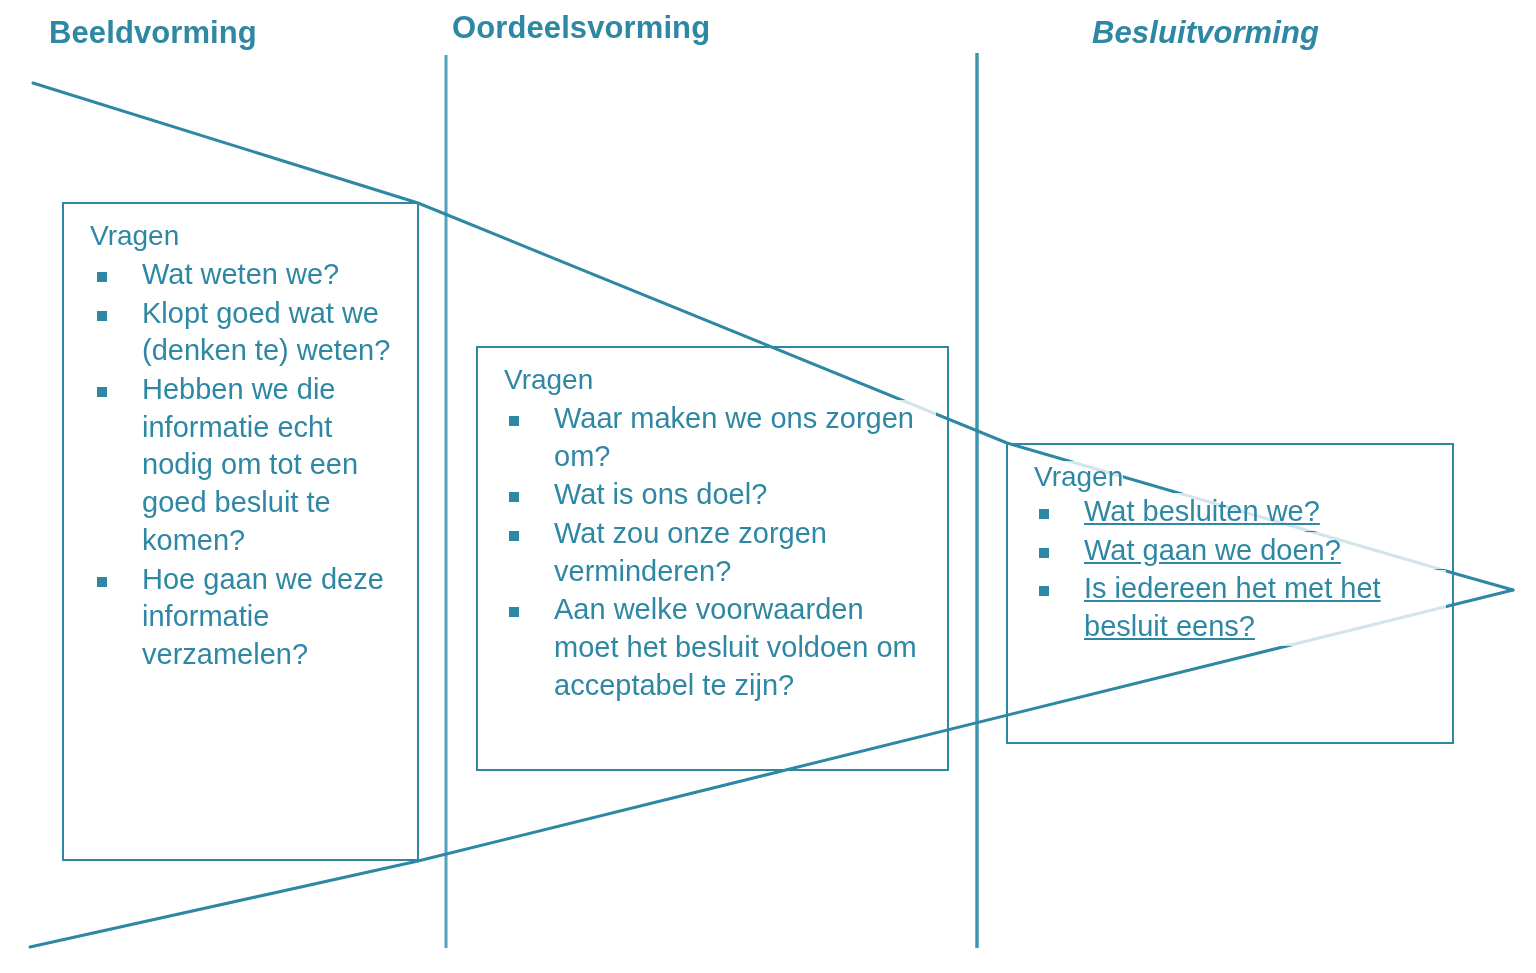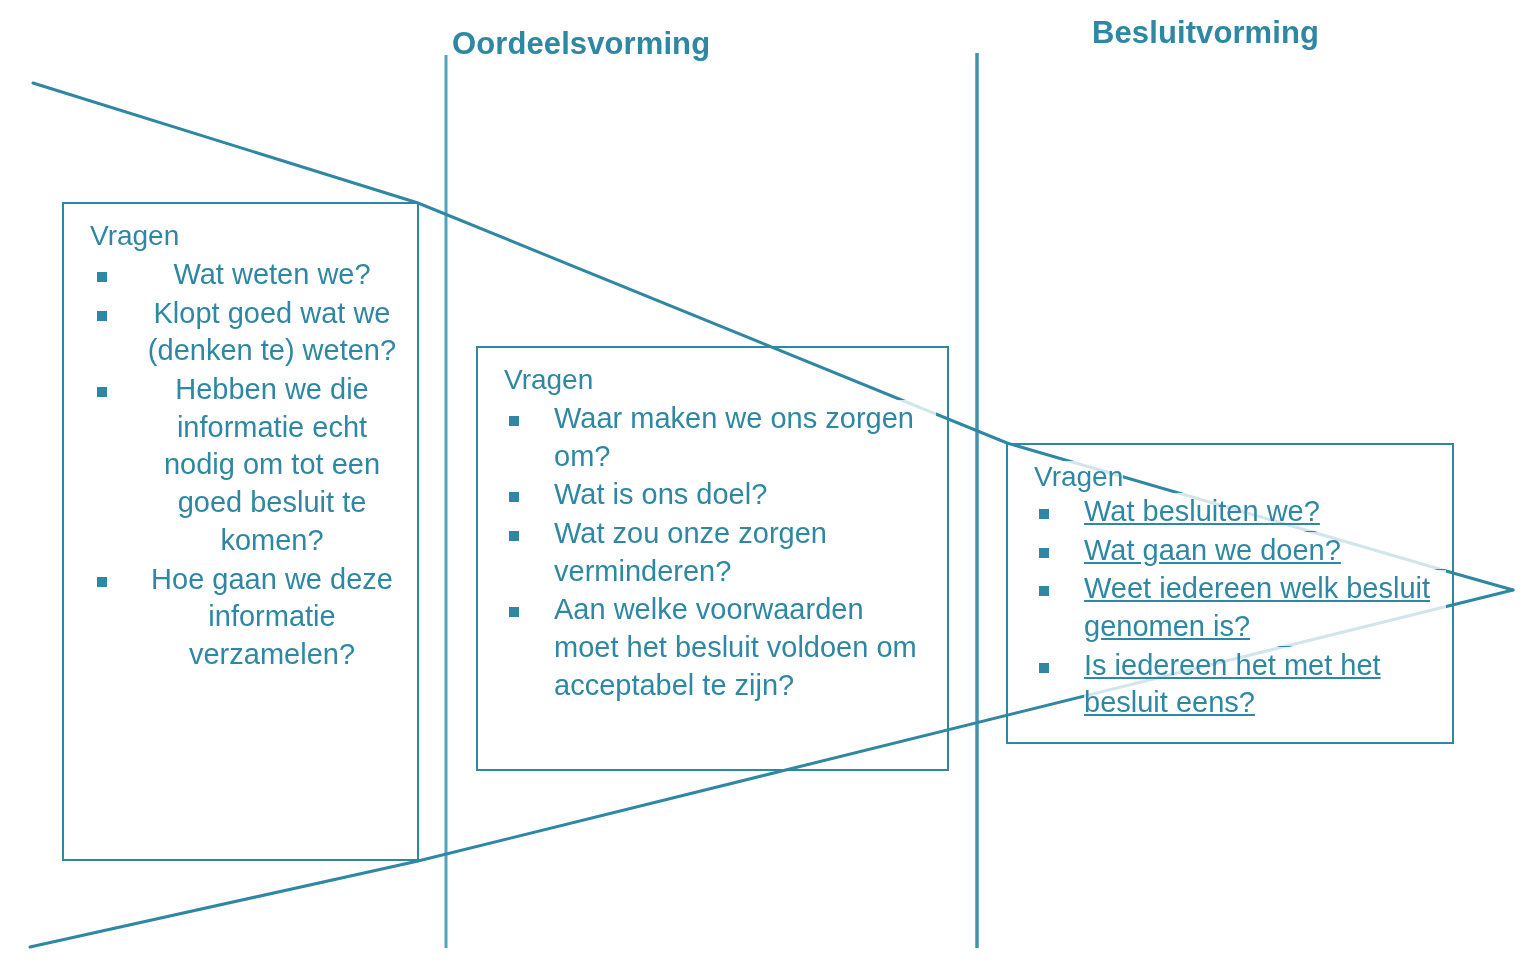--- a/index.html
+++ b/index.html
@@ -34,22 +34,22 @@
   .phase-heading {
     position: absolute;
     font-weight: bold;
     font-size: 31px;
     line-height: 1;
     letter-spacing: 0.1px;
     white-space: nowrap;
     color: #2E87A3;
   }
   #heading-beeldvorming   { left: 49px;   top: 17px; }
-  #heading-oordeelsvorming{ left: 452px;  top: 28px; }
-  #heading-besluitvorming { left: 1092px; top: 17px; }
+  #heading-oordeelsvorming{ left: 452px;  top: 12px; }
+  #heading-besluitvorming { left: 1092px; top: 17px; font-style: italic; }
 
   
   .q-box {
     position: absolute;
     box-sizing: border-box;
     border: 2.5px solid #2E87A3;
     background: transparent;
     color: #2E87A3;
   }
   #box-beeldvorming {
@@ -107,21 +107,21 @@
     background: #2E87A3;
     display: block;
   }
   .q-item .q-text {
     display: block;
     background: rgba(255,255,255,0.78);
   }
 
   
   #box-beeldvorming .q-list   { left: 20px; top: 52px; width: 318px; }
-  #box-beeldvorming .q-item   { font-size: 29px; padding-left: 58px; text-align: center; }
+  #box-beeldvorming .q-item   { font-size: 29px; padding-left: 58px; }
 
   #box-oordeelsvorming .q-list{ left: 18px; top: 52px; width: 440px; }
   #box-oordeelsvorming .q-item{ font-size: 29px; padding-left: 58px; }
 
   #box-besluitvorming .q-list { left: 18px; top: 48px; width: 420px; }
   #box-besluitvorming .q-item { font-size: 29px; padding-left: 58px; text-decoration: underline; }
 </style>
 </head>
 <body>
 
@@ -129,20 +129,21 @@
 
   <svg id="line-layer" viewBox="0 0 1536 973">
 
     <line x1="446" y1="55" x2="446" y2="948" stroke="#4FA3BC" stroke-width="3"></line>
     <line x1="977" y1="53" x2="977" y2="948" stroke="#3E95B0" stroke-width="3.5"></line>
 
     <polyline points="33,83 418,203 1007,443 1453,573 1513,590" fill="none" stroke="#2E87A3" stroke-width="3" stroke-linejoin="miter" stroke-linecap="round"></polyline>
     <polyline points="30,947 418,861 1513,590" fill="none" stroke="#2E87A3" stroke-width="3" stroke-linejoin="miter" stroke-linecap="round"></polyline>
   </svg>
 
+  <div class="phase-heading" id="heading-beeldvorming">Beeldvorming</div>
   <div class="phase-heading" id="heading-oordeelsvorming">Oordeelsvorming</div>
   <div class="phase-heading" id="heading-besluitvorming">Besluitvorming</div>
 
   <div class="q-box" id="box-beeldvorming">
     <div class="q-title">Vragen</div>
     <ul class="q-list">
       <li class="q-item">
         <span class="bullet"></span>
         <span class="q-text">Wat weten we?</span>
       </li>
@@ -189,22 +190,18 @@
       <li class="q-item">
         <span class="bullet"></span>
         <span class="q-text">Wat besluiten we?</span>
       </li>
       <li class="q-item">
         <span class="bullet"></span>
         <span class="q-text">Wat gaan we doen?</span>
       </li>
       <li class="q-item">
         <span class="bullet"></span>
-        <span class="q-text">Weet iedereen welk besluit genomen is?</span>
-      </li>
-      <li class="q-item">
-        <span class="bullet"></span>
         <span class="q-text">Is iedereen het met het besluit eens?</span>
       </li>
     </ul>
   </div>
 
 </div>
 
 </body></html>

